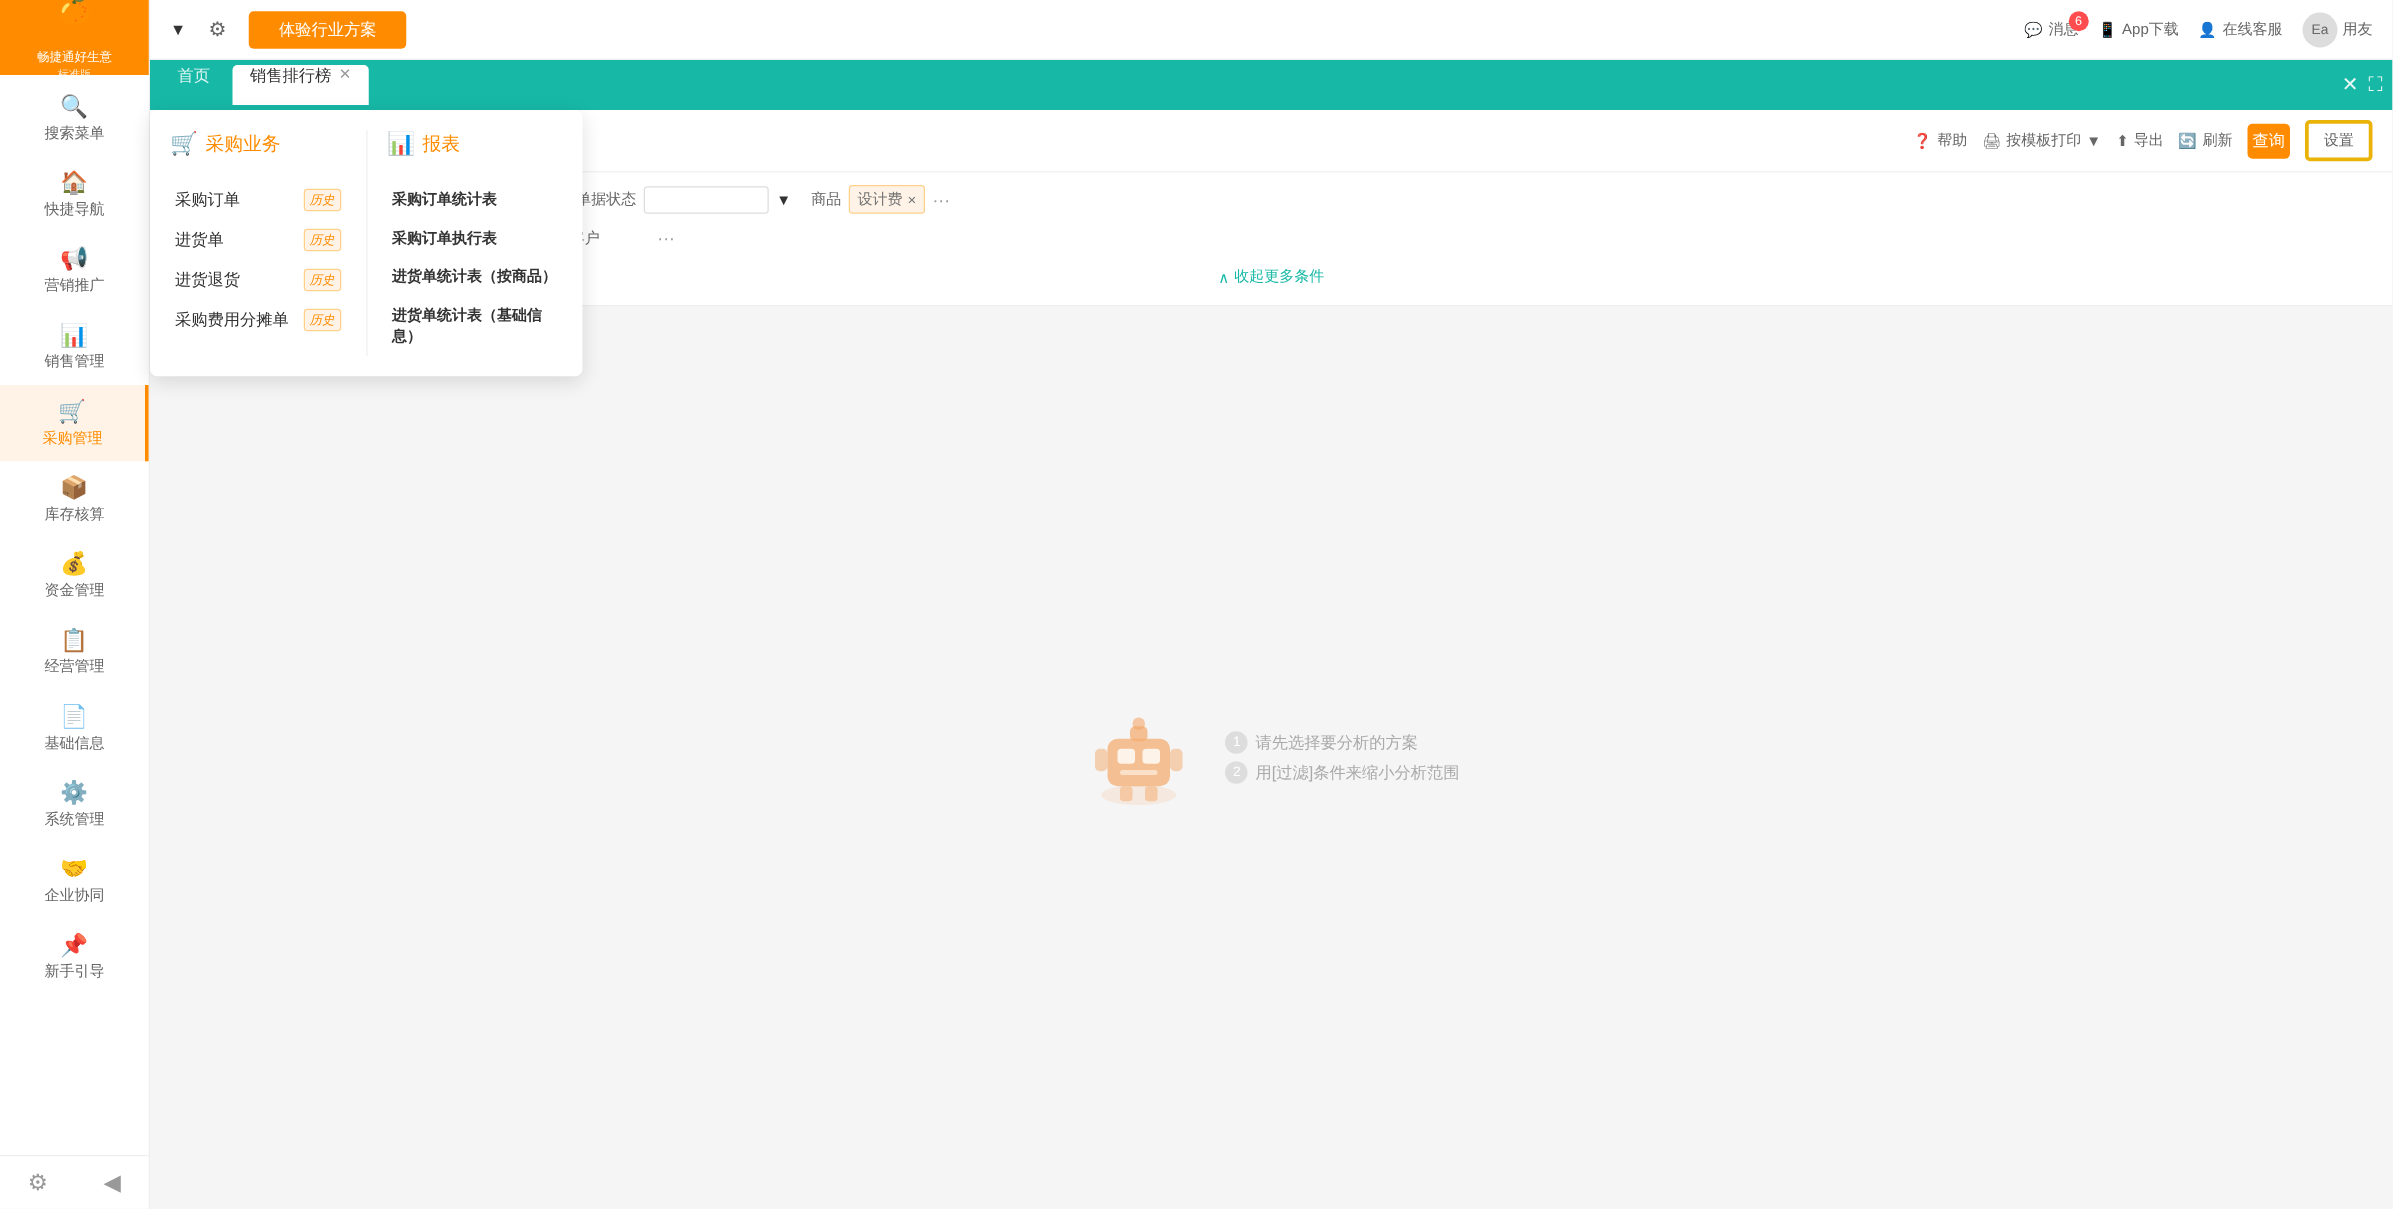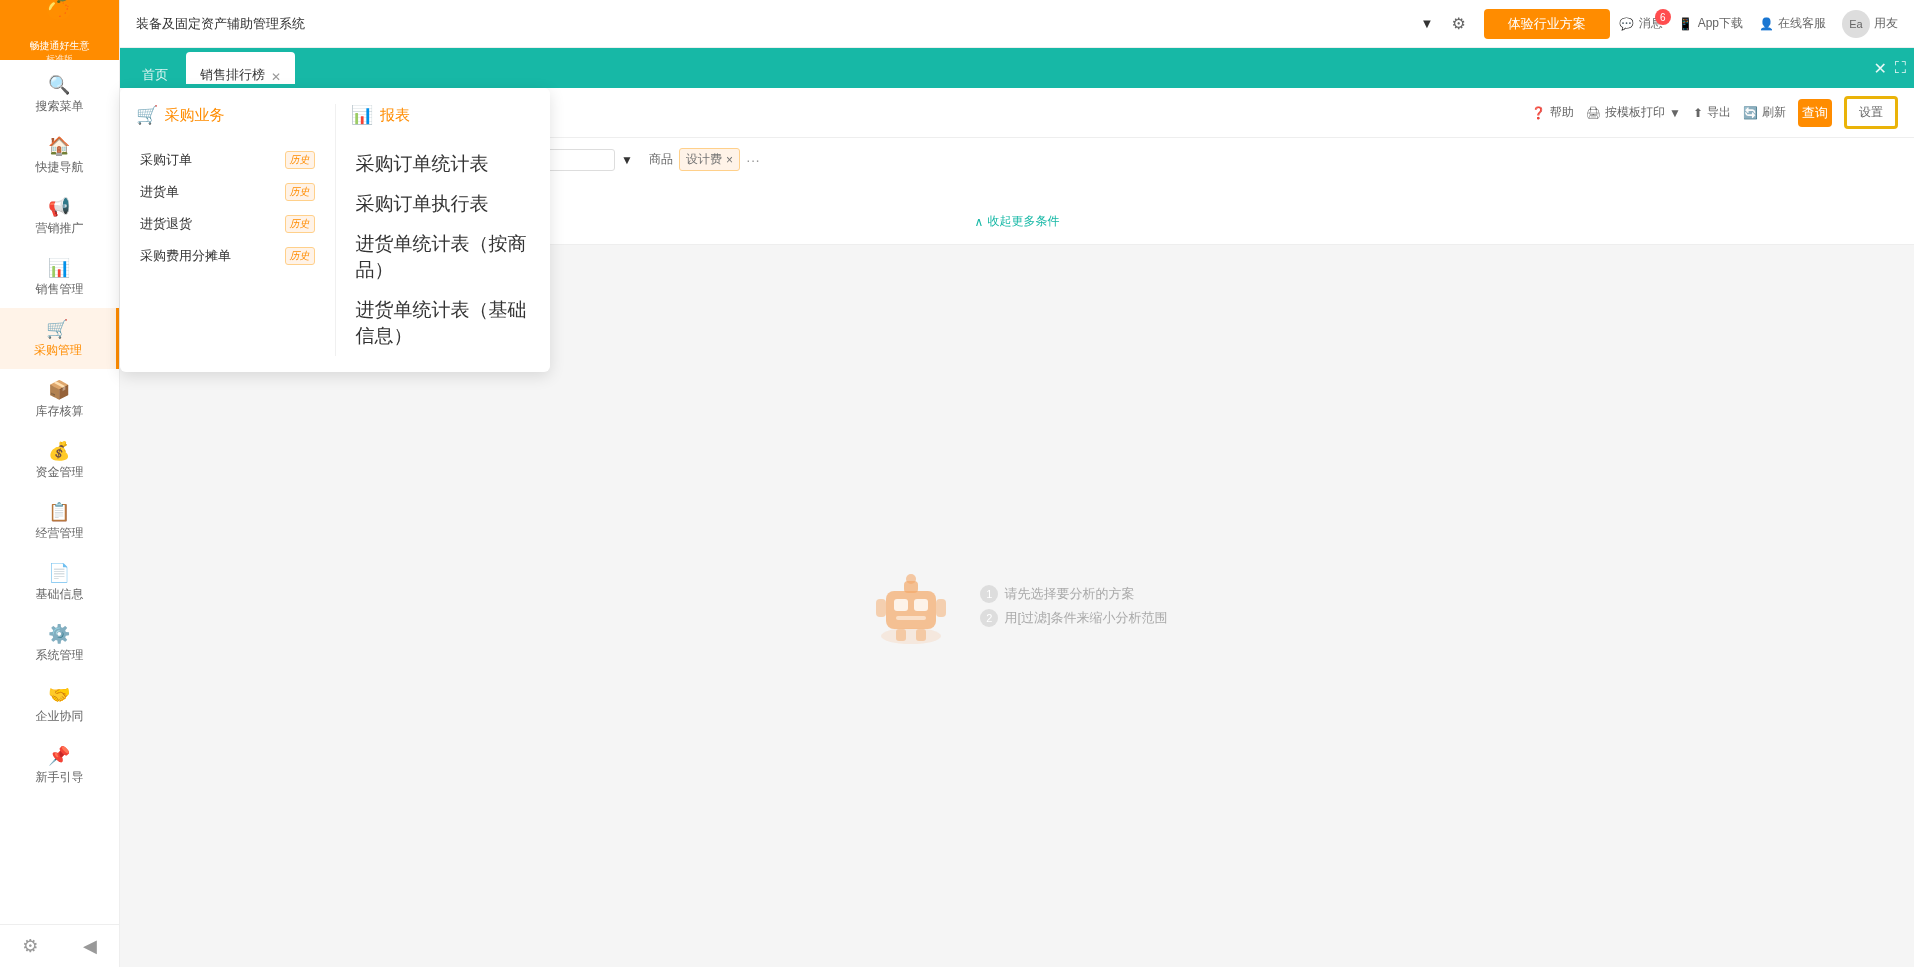--- a/index.html
+++ b/index.html
@@ -172,21 +172,21 @@
       height: 40px;
       background: #17b8a6;
       display: flex;
       align-items: center;
       padding: 0 8px;
       gap: 4px;
     }
     .tab {
       height: 32px;
       display: flex;
-      align-items: flex-end;
+      align-items: flex-start;
       padding: 0 14px;
       border-radius: 4px 4px 0 0;
       cursor: pointer;
       font-size: 13px;
       color: rgba(255,255,255,0.85);
       gap: 6px;
     }
     .tab.active {
       background: #fff;
       color: #333;
@@ -424,22 +424,23 @@
       font-size: 10px;
       border-radius: 3px;
       padding: 1px 4px;
     }
 
     
     .dropdown-right-item {
       padding: 7px 4px;
       cursor: pointer;
       color: #333;
-      font-size: 19px;
+      font-size: 12px;
       border-radius: 3px;
+      font-weight: bold;
     }
   </style>
 </head>
 <body>
 
 <div class="sidebar">
   <div class="sidebar-logo">
     <span class="sidebar-logo-icon">🍊</span>
     <span class="sidebar-logo-text">畅捷通好生意</span>
     <span class="sidebar-logo-sub">标准版</span>
@@ -499,21 +500,20 @@
   </nav>
   <div class="sidebar-bottom">
     <span class="sidebar-bottom-btn">⚙</span>
     <span class="sidebar-bottom-btn">◀</span>
   </div>
 </div>
 
 <div class="main-area">
 
   <div class="topbar">
-    <span class="topbar-title">装备及固定资产辅助管理系统</span>
     <span class="topbar-dropdown">
       <span>▼</span>
     </span>
     <span class="topbar-settings-icon">⚙</span>
     <button class="topbar-industry-btn">体验行业方案</button>
     <div class="topbar-right">
       <div class="topbar-right-item">
         <span>💬</span>
         <span>消息</span>
         <span class="badge">6</span>

